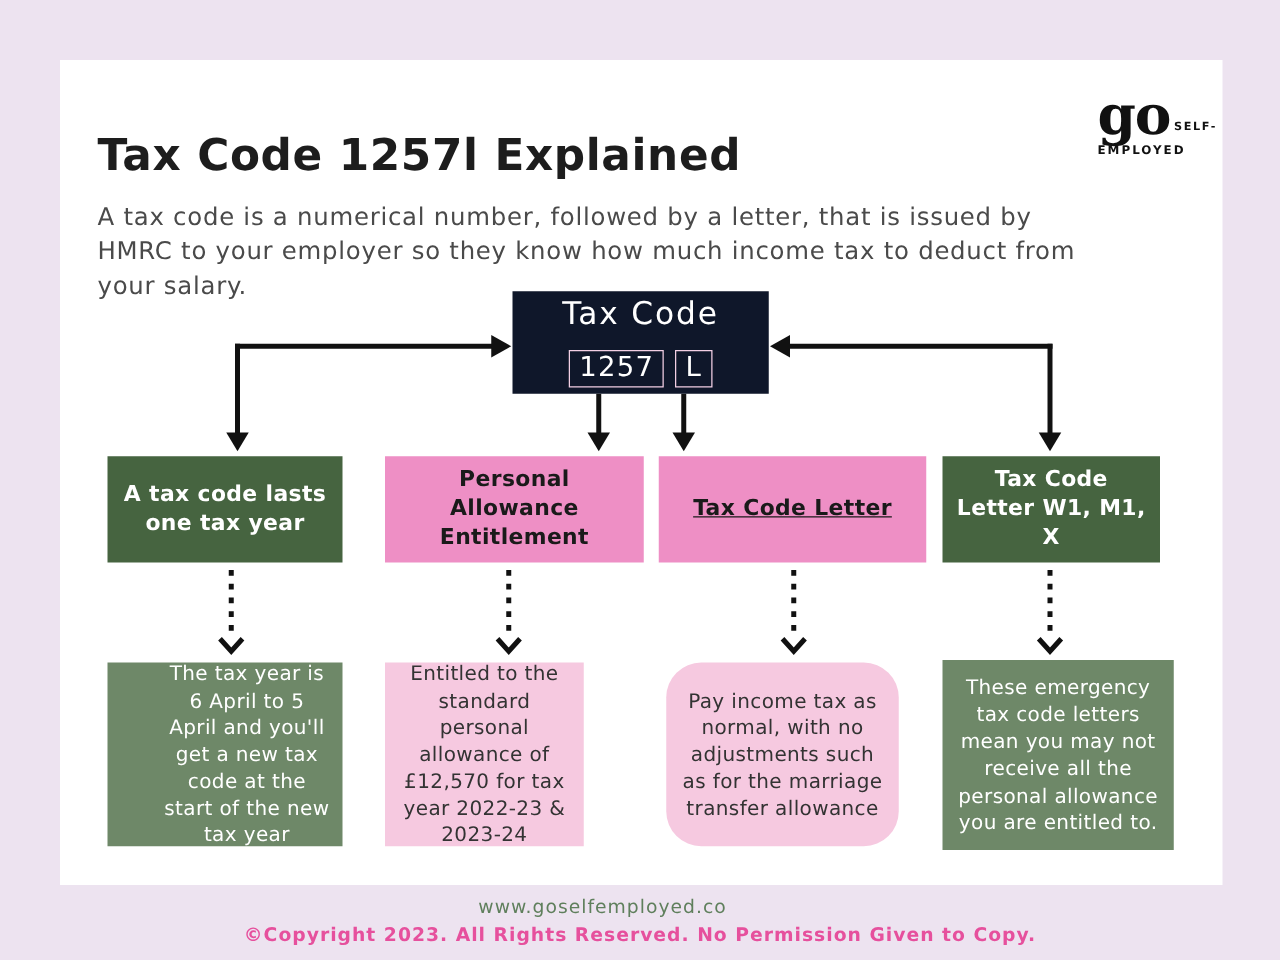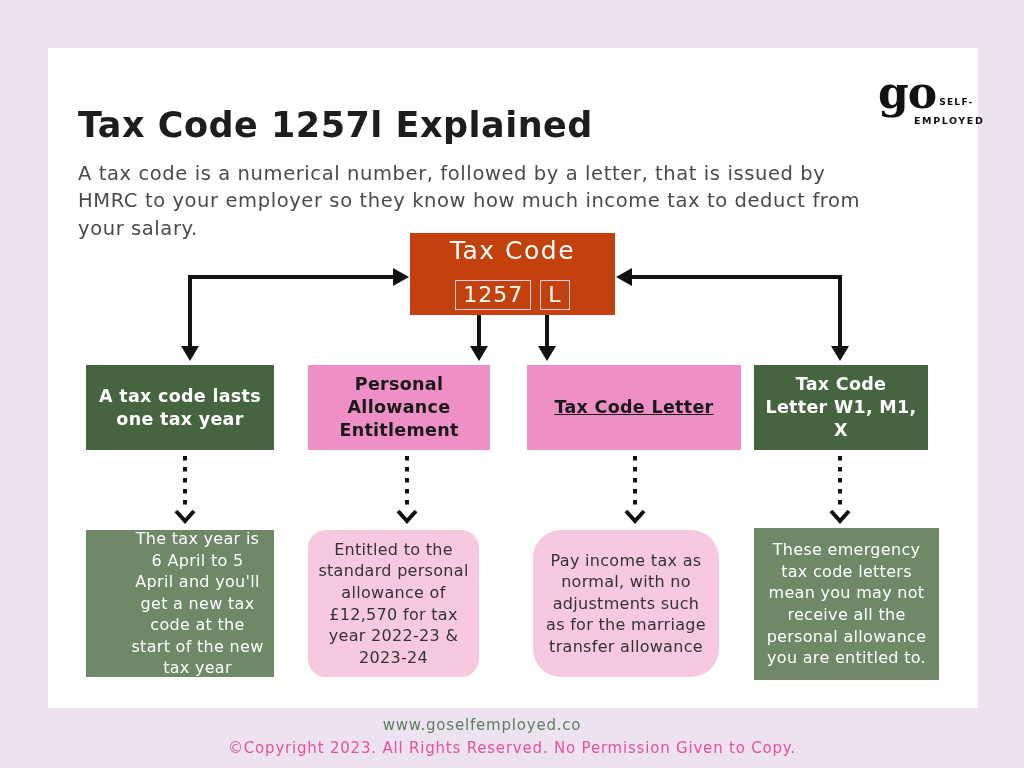--- a/index.html
+++ b/index.html
@@ -16,57 +16,57 @@
     position:absolute;left:78px;top:82px;
     font-size:35px;font-weight:600;color:#1d1d1d;letter-spacing:.5px;
   }
   .logo{position:absolute;left:878px;top:72px;color:#111;}
   .logo-row{display:flex;align-items:flex-end;}
   .logo-go{
     font-family:"DejaVu Serif","Liberation Serif",serif;
     font-size:44px;font-weight:700;line-height:.95;letter-spacing:-1px;
   }
   .logo-self{font-size:9px;font-weight:600;letter-spacing:1.3px;margin:0 0 7px 3px;}
-  .logo-employed{font-size:9.5px;font-weight:600;letter-spacing:1.6px;margin-top:1px;margin-left:36px;}
+  .logo-employed{font-size:9.5px;font-weight:600;letter-spacing:1.6px;margin-top:1px;}
   .intro{
     position:absolute;left:78px;top:140px;width:795px;
     font-size:19.5px;line-height:1.42;color:#4a4a4a;letter-spacing:.6px;
   }
   .arrows{position:absolute;left:0;top:0;width:1024px;height:768px;pointer-events:none;z-index:1;}
   .node{position:absolute;z-index:2;box-sizing:border-box;display:flex;flex-direction:column;align-items:center;justify-content:center;text-align:center;}
   .root-box{
-    left:410px;top:233px;width:205px;height:82px;background:#c2410c;color:#fff;
+    left:410px;top:233px;width:205px;height:82px;background:#0f172a;color:#fff;
   }
   .root-title{font-size:25px;font-weight:500;letter-spacing:1.5px;line-height:1;}
   .code-row{display:flex;gap:9px;margin-top:17px;}
   .code-chip{
     border:1.5px solid #f3cfe4;color:#fff;font-size:22px;font-weight:500;
     padding:0 7px;line-height:28px;letter-spacing:1px;
   }
   .hdr{height:85px;padding:6px 10px;font-size:17.5px;font-weight:700;line-height:1.3;letter-spacing:.3px;}
   .hdr-1{left:86px;top:365px;width:188px;}
-  .hdr-2{left:308px;top:365px;width:182px;}
+  .hdr-2{left:308px;top:365px;width:207px;}
   .hdr-3{left:527px;top:365px;width:214px;text-decoration:underline;}
   .hdr-4{left:754px;top:365px;width:174px;}
   .dtl{height:147px;padding:8px 9px;font-size:16px;font-weight:500;line-height:1.35;letter-spacing:.3px;}
   .dtl-1{left:86px;top:530px;width:188px;padding-left:44px;}
-  .dtl-2{left:308px;top:530px;width:171px;border-radius:18px;}
+  .dtl-2{left:308px;top:530px;width:159px;}
   .dtl-3{left:533px;top:530px;width:186px;border-radius:28px;}
   .dtl-4{left:754px;top:528px;width:185px;height:152px;}
   .green-dark{background:#466440;color:#fff;}
   .green-mid{background:#6E8868;color:#fff;}
   .pink-strong{background:#EE8FC5;color:#1a1a1a;}
   .pink-light{background:#F6C9E0;color:#333;}
   .footer-url{
     position:absolute;left:0;top:716px;width:964px;text-align:center;
     font-size:15px;font-weight:500;color:#5F7F5C;letter-spacing:.8px;
   }
   .footer-copy{
     position:absolute;left:0;top:739px;width:1024px;text-align:center;
-    font-size:15px;font-weight:400;color:#E6509D;letter-spacing:.8px;
+    font-size:15px;font-weight:700;color:#E6509D;letter-spacing:.8px;
   }
 </style>
 </head>
 <body>
 
 <div class="card"></div>
 
 <h1 class="title">Tax Code 1257l Explained</h1>
 
 <div class="logo">

